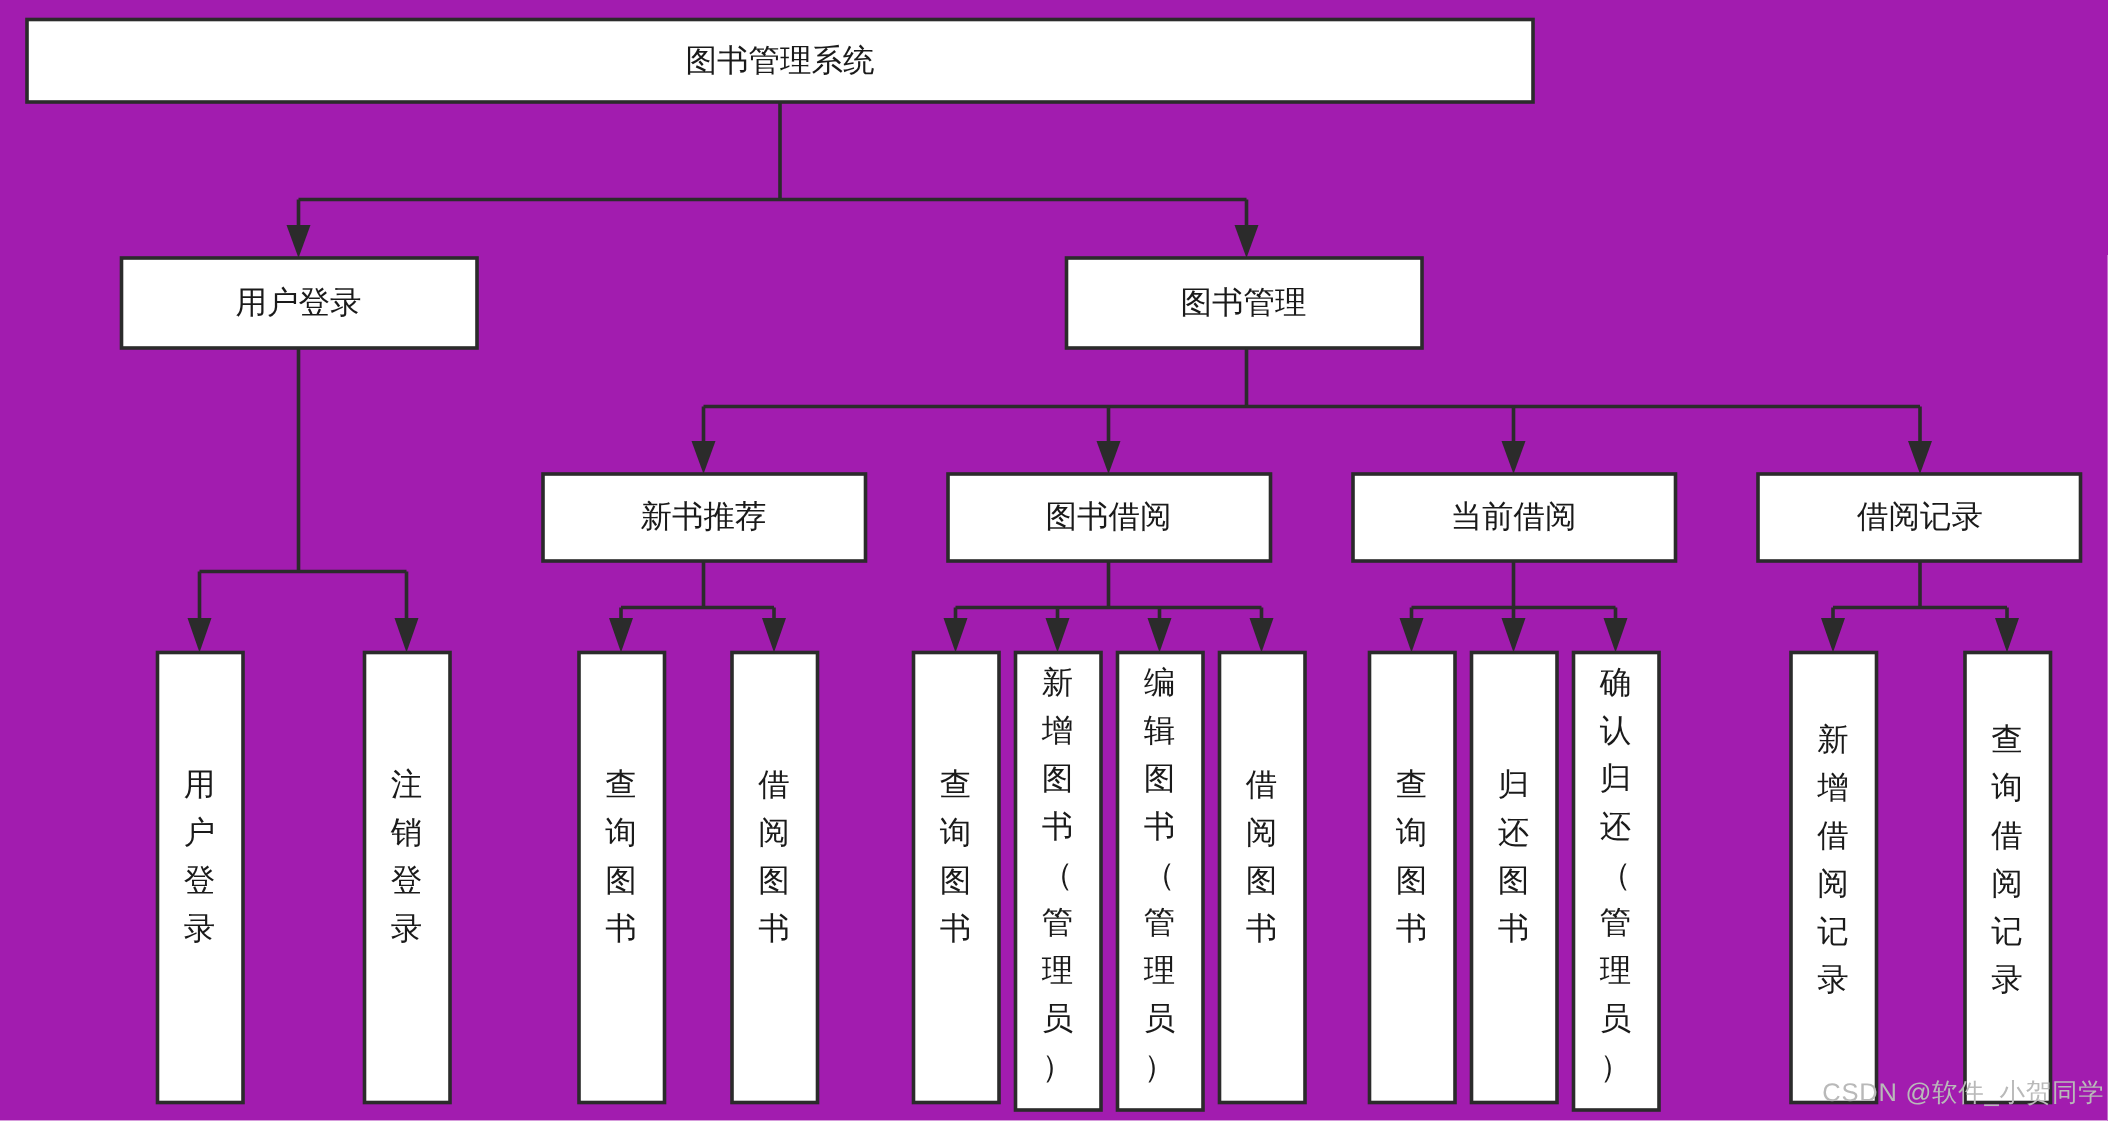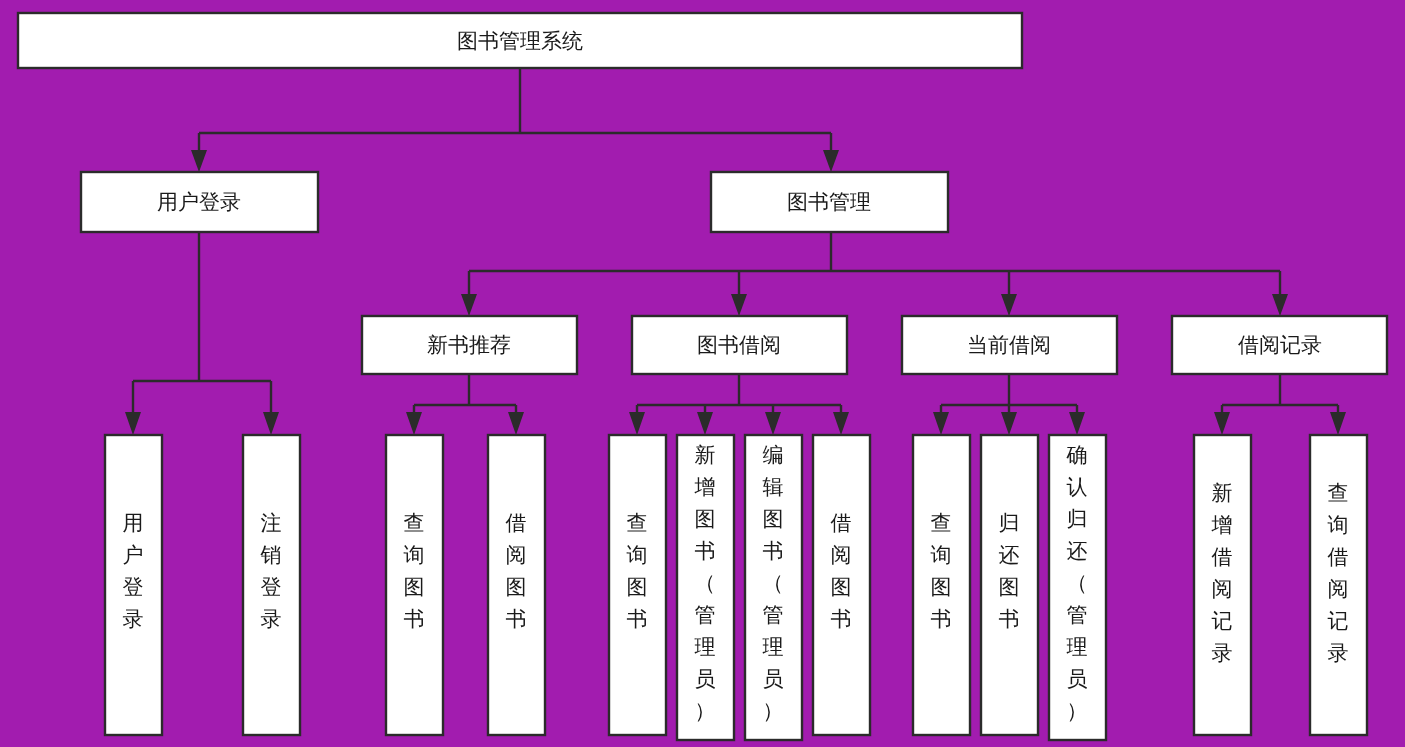--- a/index.html
+++ b/index.html
@@ -230,14 +230,15 @@
       <rect class="node-rect" x="1194" y="435" width="57" height="300"></rect>
       <text class="node-label-v" x="1222" y="500"><tspan x="1222" dy="0">新</tspan><tspan x="1222" dy="32">增</tspan><tspan x="1222" dy="32">借</tspan><tspan x="1222" dy="32">阅</tspan><tspan x="1222" dy="32">记</tspan><tspan x="1222" dy="32">录</tspan></text>
     </g>
     <g>
       <rect class="node-rect" x="1310" y="435" width="57" height="300"></rect>
       <text class="node-label-v" x="1338" y="500"><tspan x="1338" dy="0">查</tspan><tspan x="1338" dy="32">询</tspan><tspan x="1338" dy="32">借</tspan><tspan x="1338" dy="32">阅</tspan><tspan x="1338" dy="32">记</tspan><tspan x="1338" dy="32">录</tspan></text>
     </g>
 
   </svg>
 
+  <div class="watermark-text">CSDN @软件_小贺同学</div>
 
 </div>
 
 </body></html>

